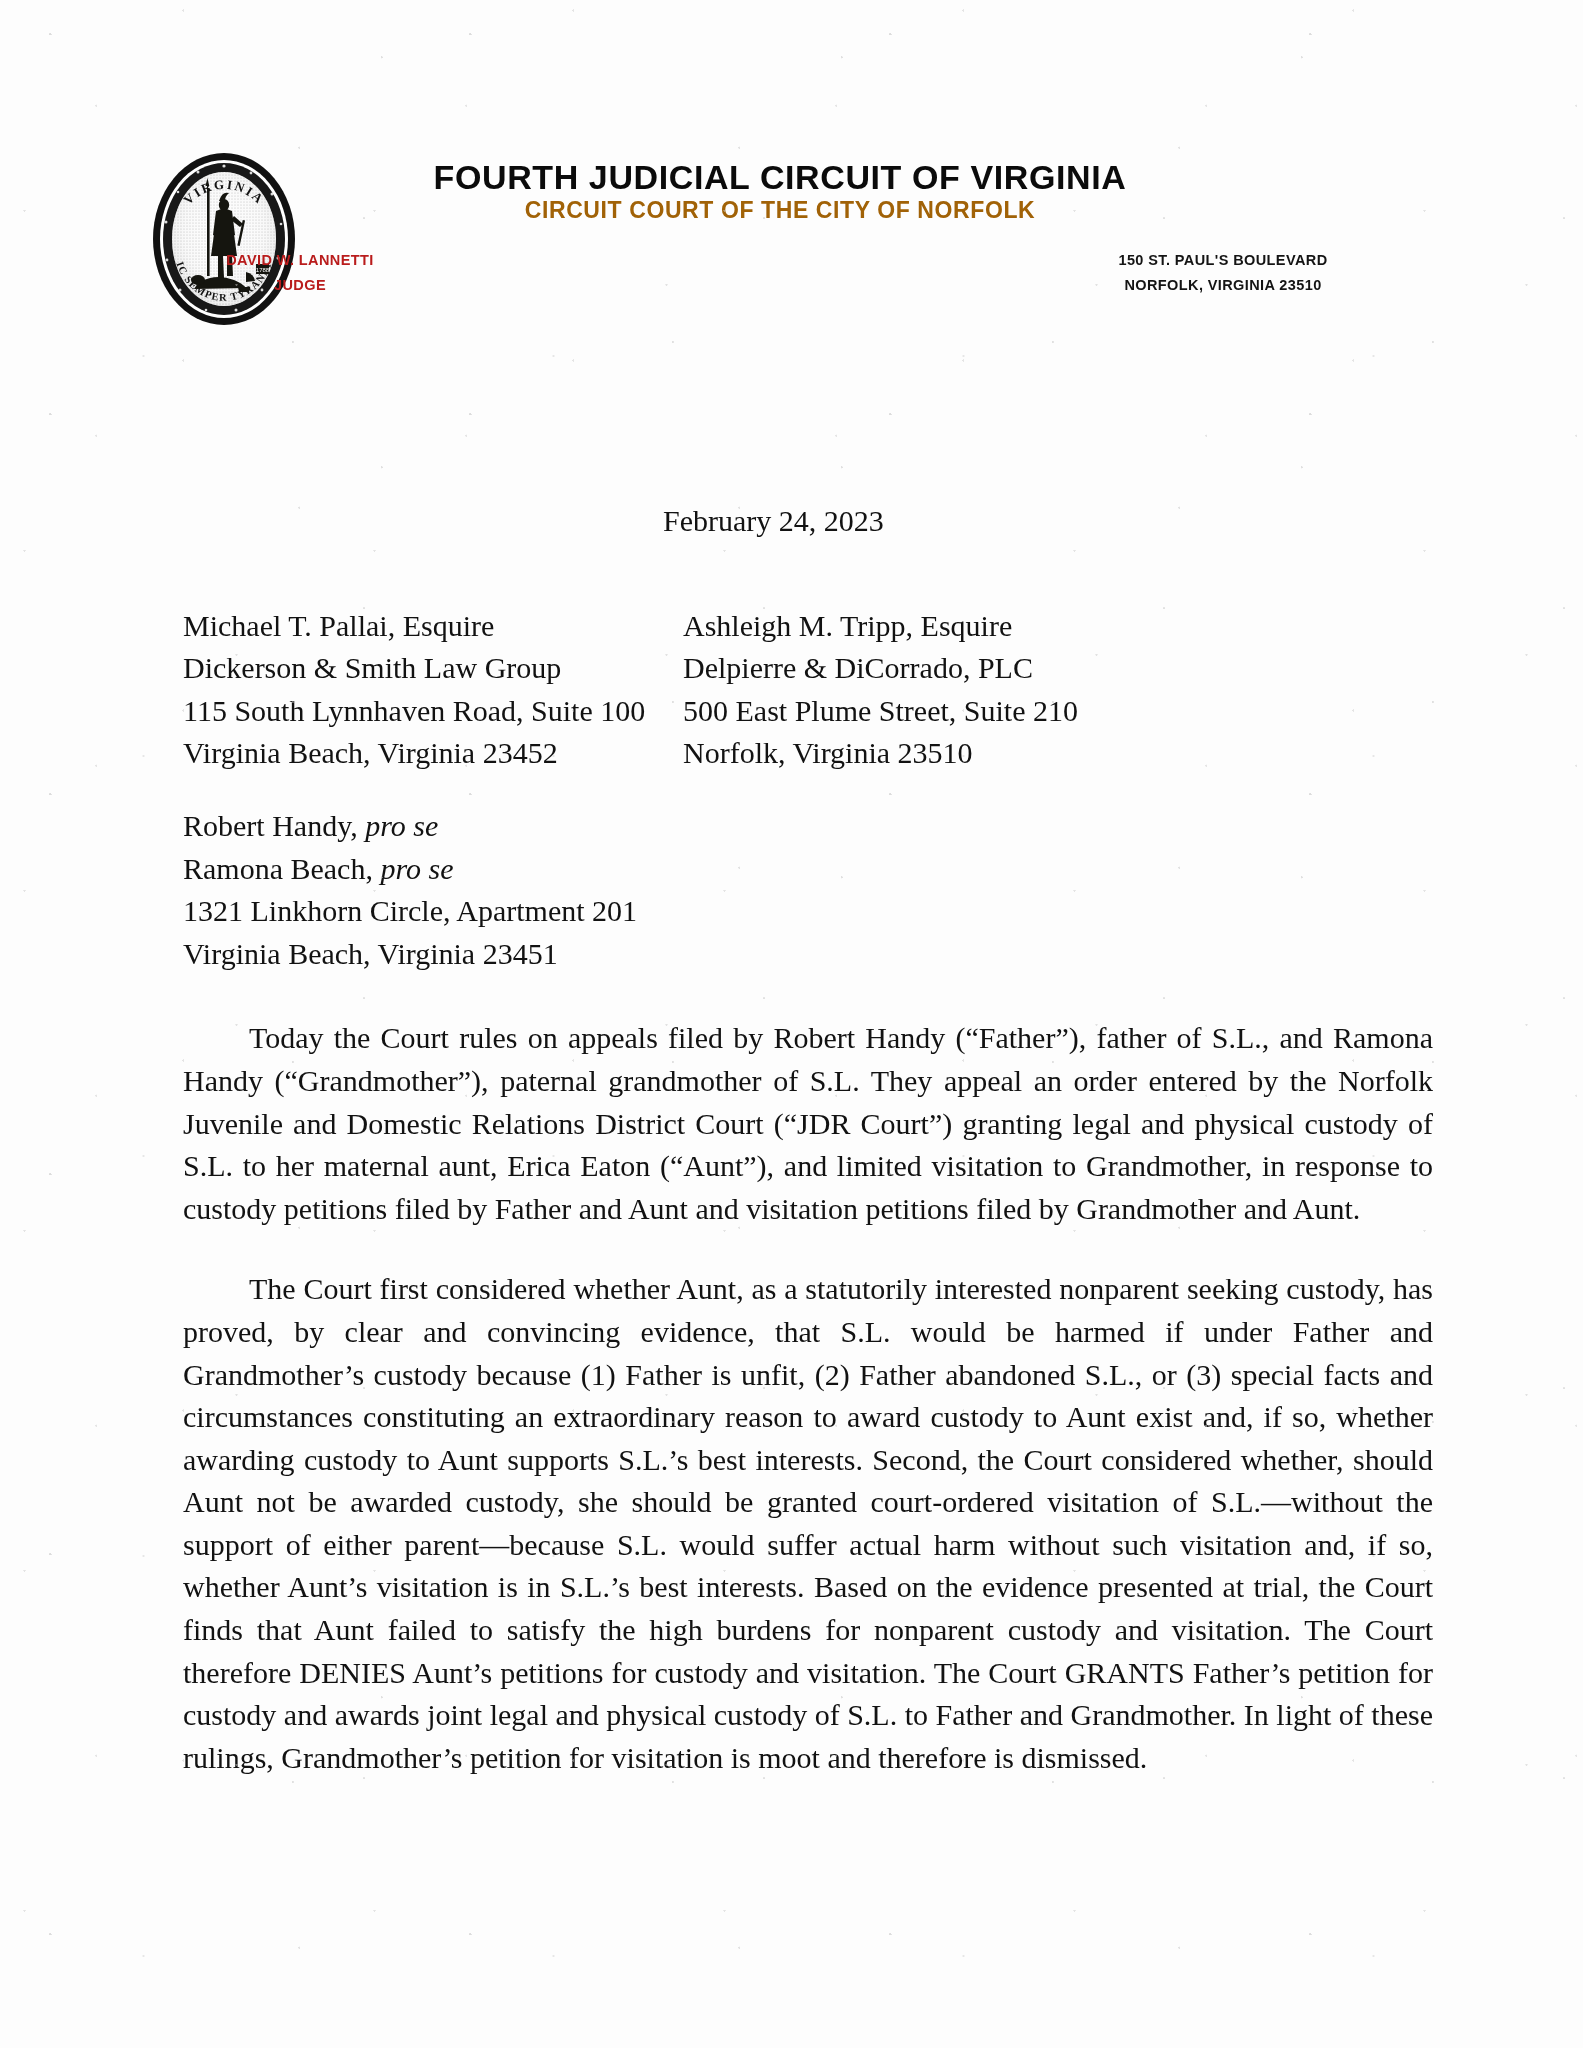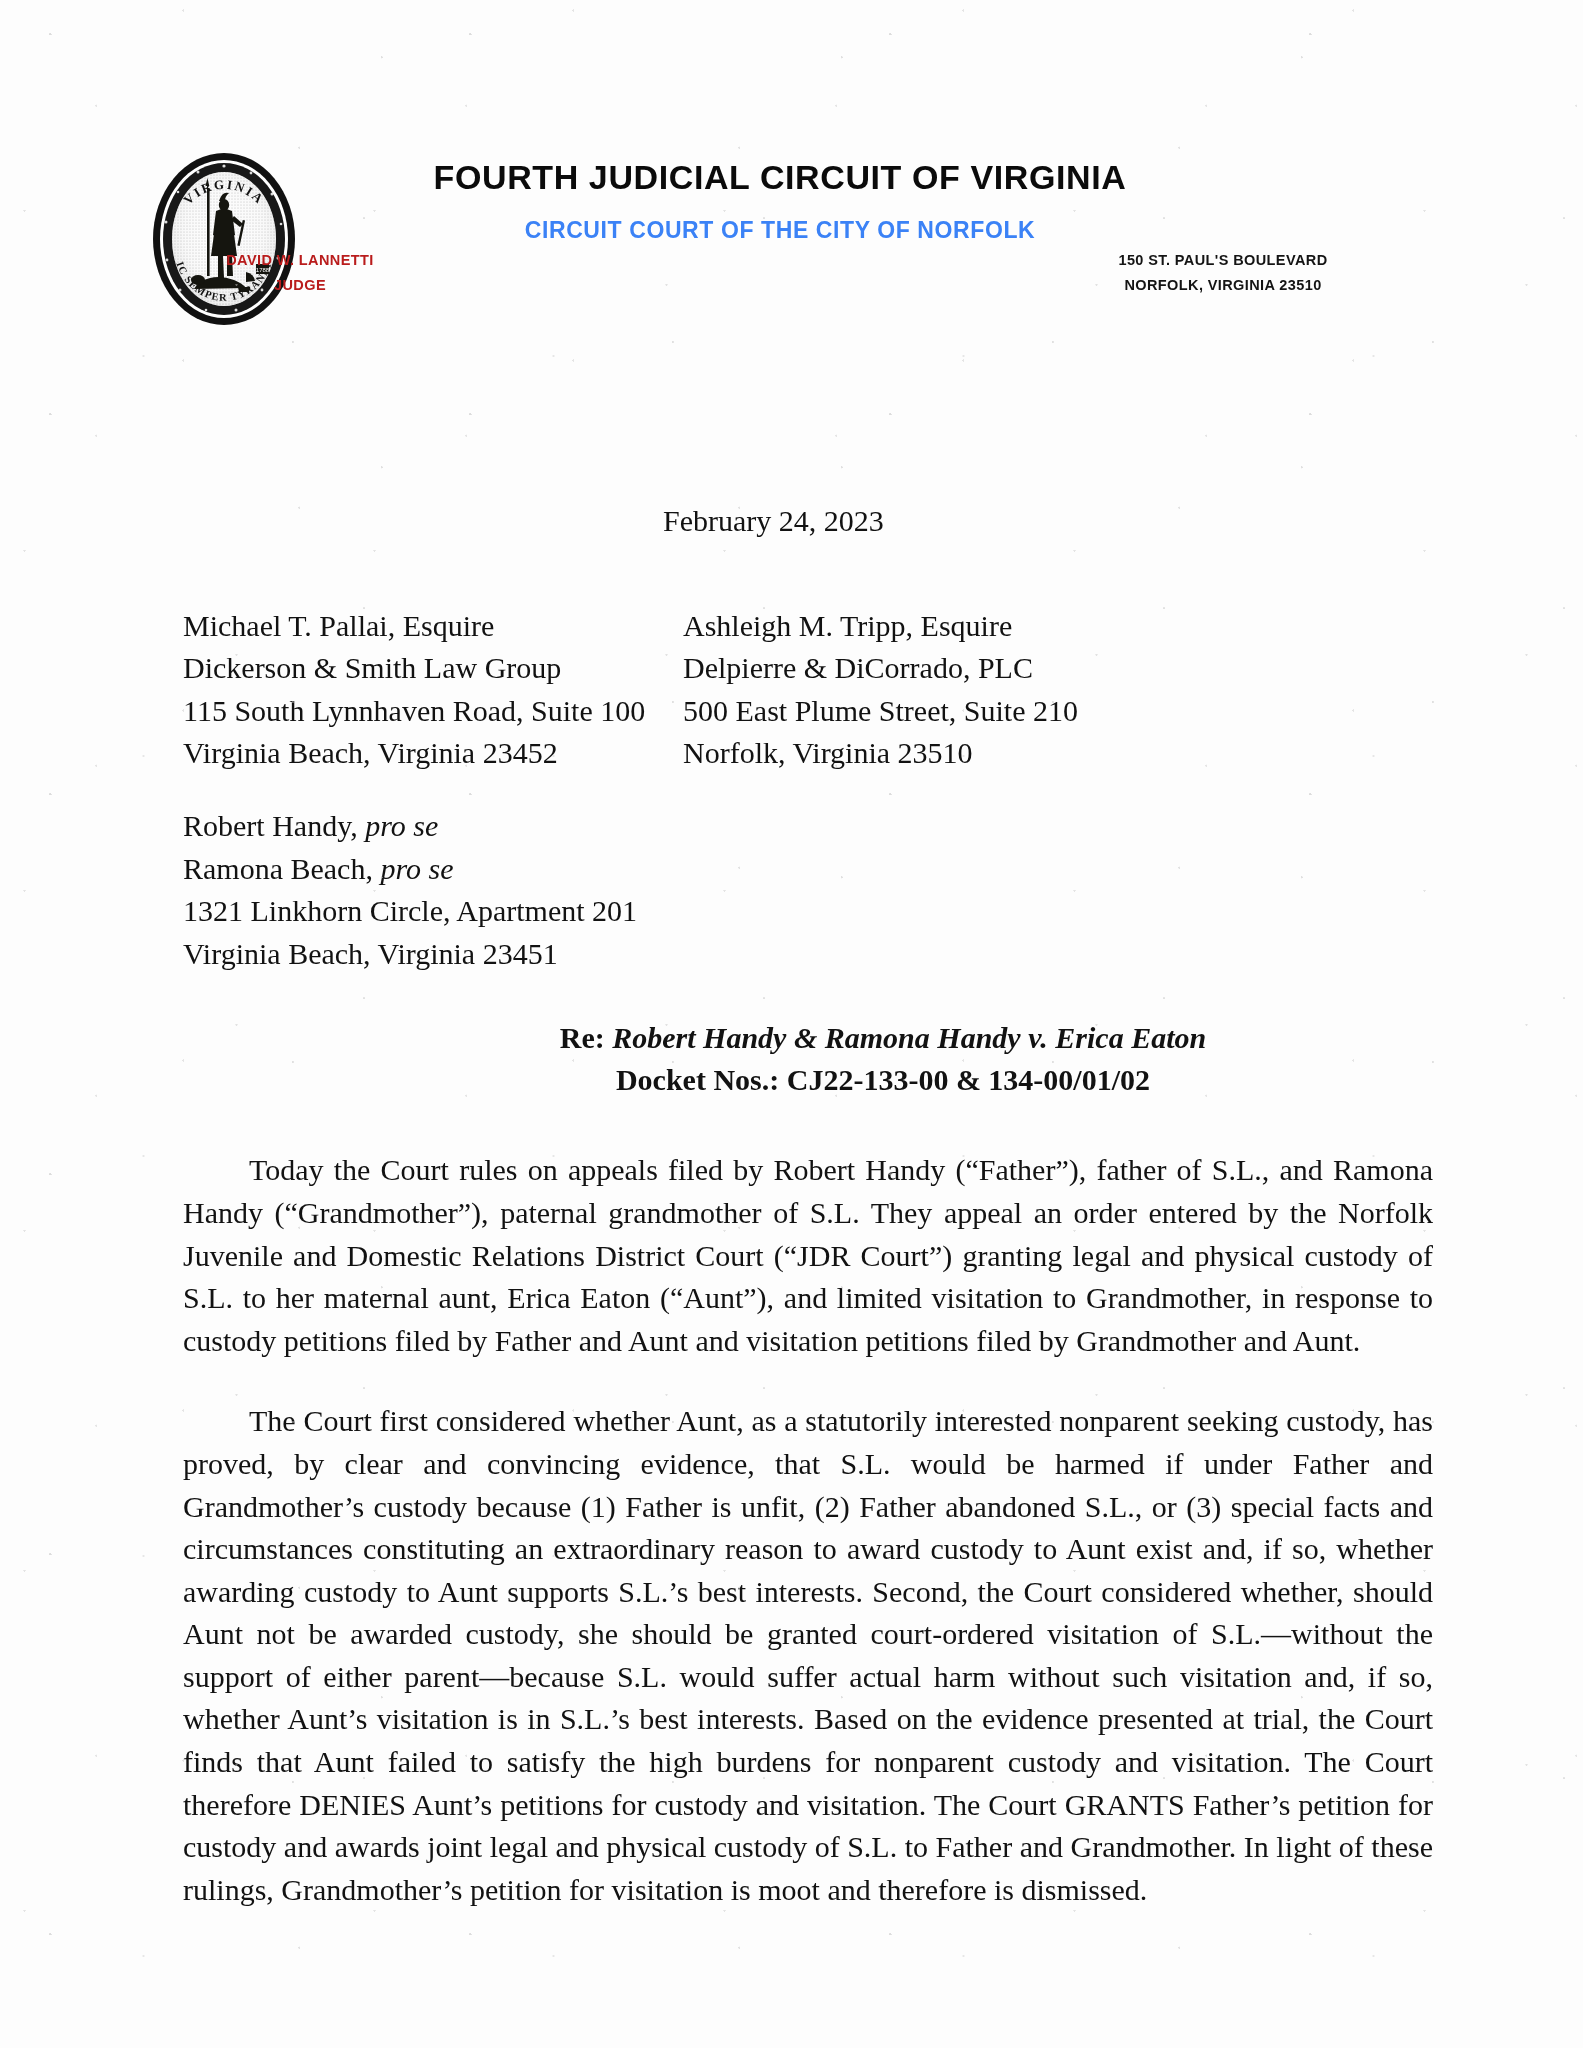--- a/index.html
+++ b/index.html
@@ -68,22 +68,21 @@
     font-weight: 700;
     font-size: 34px;
     letter-spacing: 0.6px;
     color: #0b0b0b;
   }
   .court-line2 {
     font-family: "Liberation Sans", "DejaVu Sans", sans-serif;
     font-weight: 700;
     font-size: 23px;
     letter-spacing: 0.6px;
-    margin-top: 20px;
-    color: #3b82f6;
+    color: #a16207;
   }
 
   .judge-block {
     position: absolute;
     left: 150px;
     top: 248px;
     width: 300px;
     text-align: center;
     font-family: "Liberation Sans", "DejaVu Sans", sans-serif;
     font-weight: 700;
@@ -276,27 +275,20 @@
         <span class="ital">pro se</span>
       </div>
       <div class="recip-line">
         <span>Ramona Beach,</span>
         <span class="ital">pro se</span>
       </div>
       <div class="recip-line">1321 Linkhorn Circle, Apartment 201</div>
       <div class="recip-line">Virginia Beach, Virginia 23451</div>
     </div>
 
-    <div class="re-block">
-      <div>
-        <span>Re:</span>
-        <span class="case-name">Robert Handy &amp; Ramona Handy v. Erica Eaton</span>
-      </div>
-      <div>Docket Nos.: CJ22-133-00 &amp; 134-00/01/02</div>
-    </div>
 
 
     <p class="para">Today the Court rules on appeals filed by Robert Handy (“Father”), father of S.L., and Ramona Handy (“Grandmother”), paternal grandmother of S.L. They appeal an order entered by the Norfolk Juvenile and Domestic Relations District Court (“JDR Court”) granting legal and physical custody of S.L. to her maternal aunt, Erica Eaton (“Aunt”), and limited visitation to Grandmother, in response to custody petitions filed by Father and Aunt and visitation petitions filed by Grandmother and Aunt.</p>
     <p class="para">The Court first considered whether Aunt, as a statutorily interested nonparent seeking custody, has proved, by clear and convincing evidence, that S.L. would be harmed if under Father and Grandmother’s custody because (1) Father is unfit, (2) Father abandoned S.L., or (3) special facts and circumstances constituting an extraordinary reason to award custody to Aunt exist and, if so, whether awarding custody to Aunt supports S.L.’s best interests. Second, the Court considered whether, should Aunt not be awarded custody, she should be granted court-ordered visitation of S.L.—without the support of either parent—because S.L. would suffer actual harm without such visitation and, if so, whether Aunt’s visitation is in S.L.’s best interests. Based on the evidence presented at trial, the Court finds that Aunt failed to satisfy the high burdens for nonparent custody and visitation. The Court therefore DENIES Aunt’s petitions for custody and visitation. The Court GRANTS Father’s petition for custody and awards joint legal and physical custody of S.L. to Father and Grandmother. In light of these rulings, Grandmother’s petition for visitation is moot and therefore is dismissed.</p>
   </div>
 
   <div class="speckle"></div>
 </div>
 
 </body></html>

